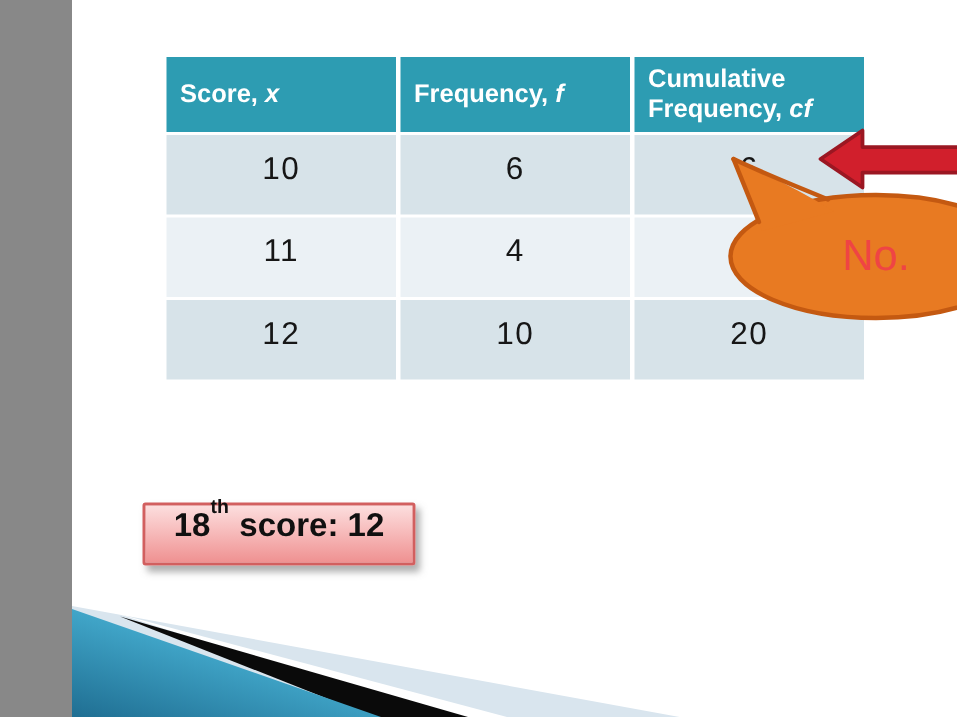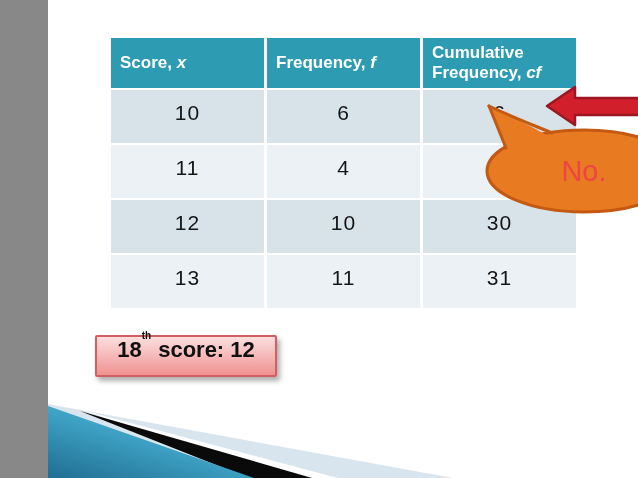--- a/index.html
+++ b/index.html
@@ -68,21 +68,21 @@
     border:2px solid #D25F5F;
     border-radius:2px;
     box-shadow:3px 4px 5px rgba(110,110,110,0.55);
     display:flex;
     justify-content:center;
     font-size:22px;
     font-weight:bold;
     color:#101010;
   }
   #answer-box .sup{
-    font-size:10px;
+    font-size:13px;
     position:relative;
     top:-7px;
   }
   #answer-box .ans-suffix{margin-left:7px;}
 </style>
 </head>
 <body>
 
 <div id="slide">
 
@@ -102,26 +102,21 @@
           <td>6</td>
         </tr>
         <tr class="band-light">
           <td>11</td>
           <td>4</td>
           <td>10</td>
         </tr>
         <tr class="band-dark">
           <td>12</td>
           <td>10</td>
-          <td>30</td>
-        </tr>
-        <tr class="band-light">
-          <td>13</td>
-          <td>11</td>
-          <td>31</td>
+          <td>20</td>
         </tr>
       </tbody>
     </table>
   </div>
 
   <svg id="overlay" viewBox="0 0 638 478" xmlns="http://www.w3.org/2000/svg">
     <defs>
       <linearGradient id="tealGrad" x1="0%" y1="100%" x2="85%" y2="0%">
         <stop offset="0%" stop-color="#1F6E92"></stop>
         <stop offset="55%" stop-color="#3FA3C6"></stop>

